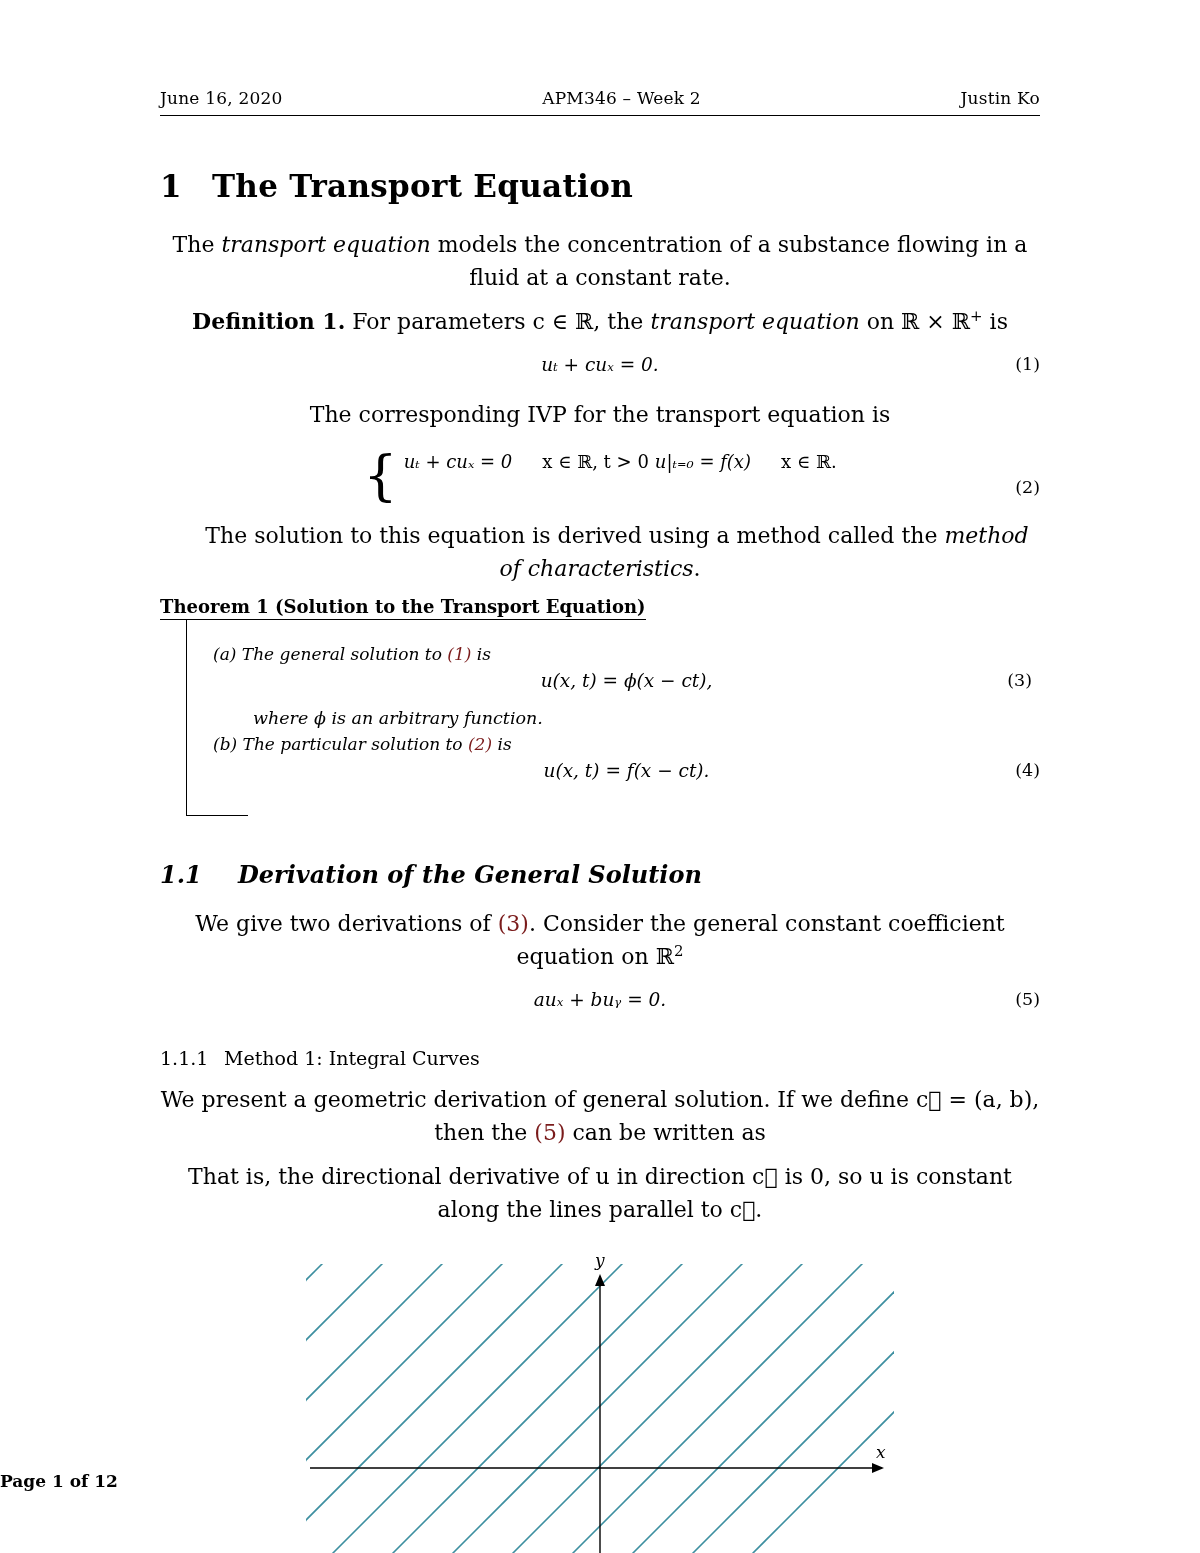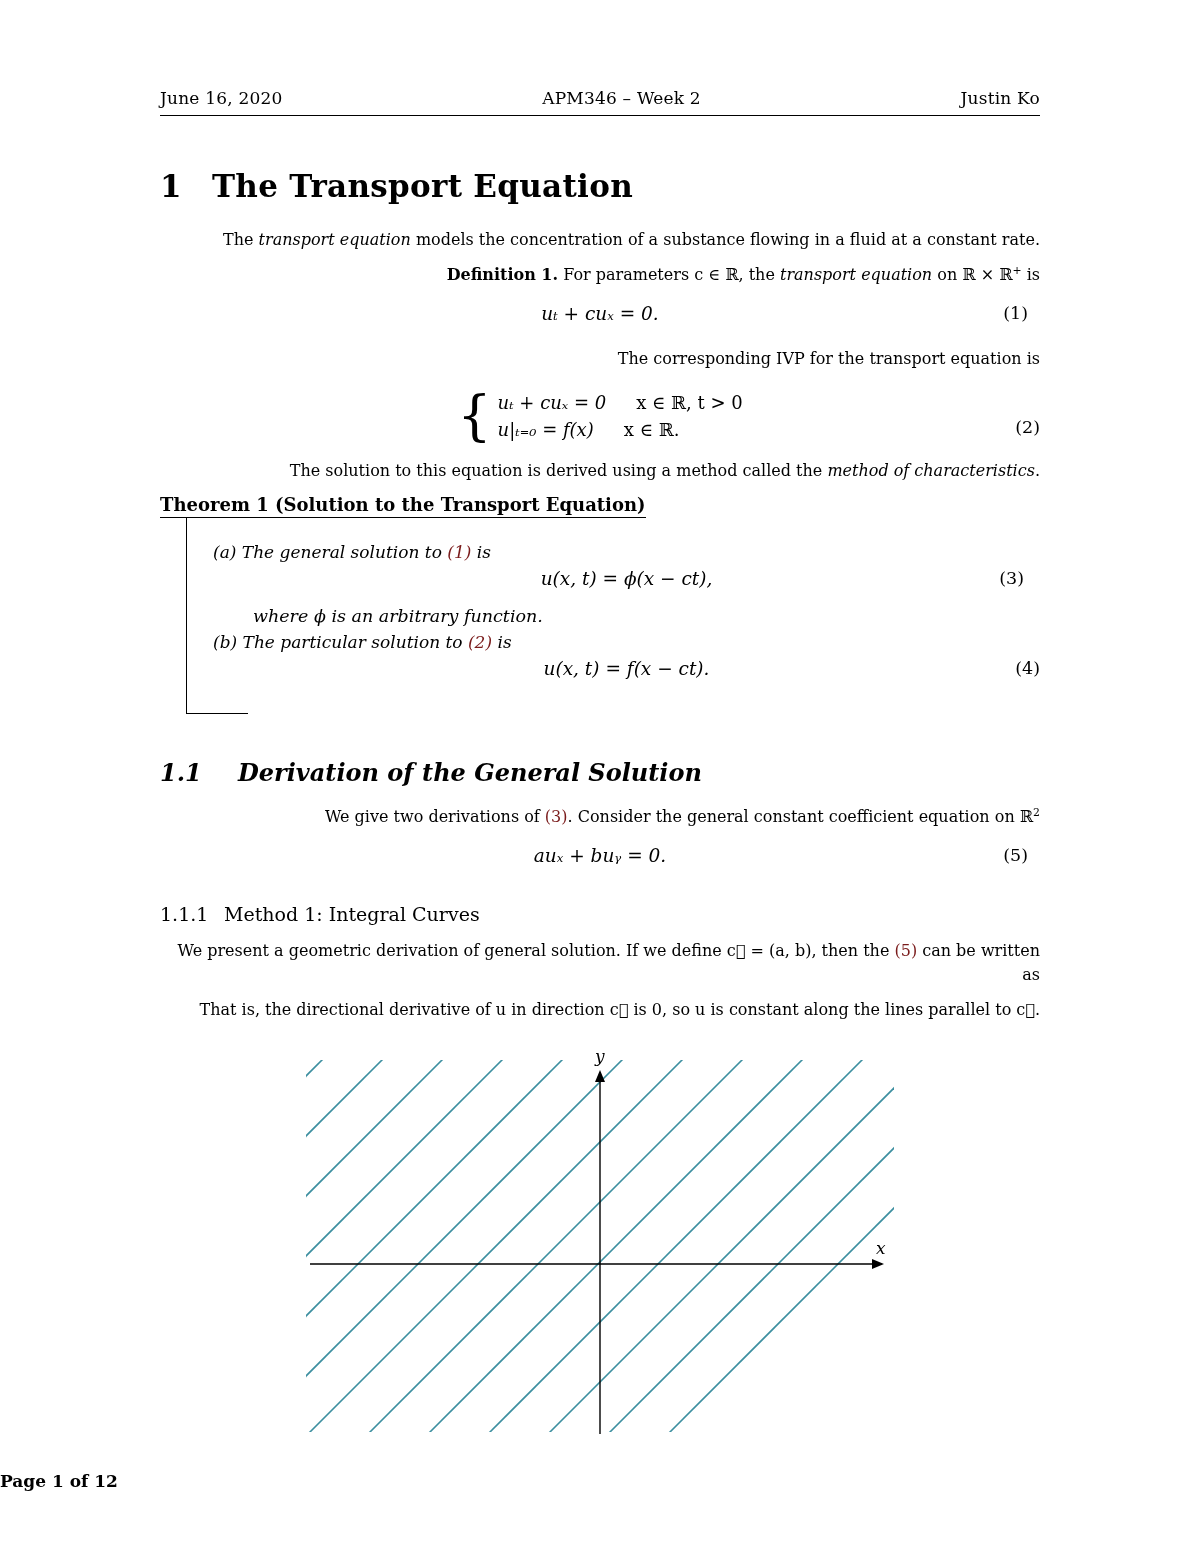--- a/index.html
+++ b/index.html
@@ -48,34 +48,34 @@
   }
   h2.subsec .num { display: inline-block; min-width: 78px; }
   h3.subsubsec {
     font-size: 19px;
     font-weight: normal;
     margin: 30px 0 14px 0;
   }
   h3.subsubsec .num { display: inline-block; min-width: 64px; }
 
   p.body {
-    font-size: 16px;
+    font-size: 22px;
     line-height: 1.5;
     margin: 11px 0;
-    text-align: right;
+    text-align: center;
   }
   p.indent { text-indent: 34px; }
   .it { font-style: italic; }
   .bf { font-weight: bold; }
   .ref { color: #7a1b1b; }
   sup { font-size: 0.68em; }
 
   .eqrow {
     position: relative;
-    margin: 16px 12px;
+    margin: 16px 0;
     min-height: 28px;
   }
   .eqbody {
     text-align: center;
     font-size: 18.5px;
     font-style: italic;
   }
   .eqnum {
     position: absolute;
     right: 0;
@@ -94,21 +94,21 @@
     font-style: italic;
   }
   .brace {
     font-size: 54px;
     line-height: 0.92;
     font-style: normal;
     font-family: "DejaVu Serif", serif;
     display: flex;
     align-items: center;
   }
-  .cases-lines { display: flex; flex-direction: column; justify-content: center; gap: 6px; }
+  .cases-lines { display: flex; flex-direction: row; justify-content: center; gap: 6px; }
   .cases-line { display: flex; gap: 30px; white-space: pre; }
 
   
   .theorem-wrap {
     position: relative;
     margin-top: 6px;
   }
   .theorem-title {
     font-weight: bold;
     font-size: 18px;
@@ -212,21 +212,21 @@
   <p class="body indent">
     <span>The solution to this equation is derived using a method called the </span><span class="it">method of characteristics</span><span>.</span>
   </p>
 
   <div class="theorem-wrap">
     <div class="theorem-title">Theorem 1 (Solution to the Transport Equation)</div>
     <div class="theorem-body">
       <div class="thm-item">
         <span>(a)  The general solution to </span><span class="ref">(1)</span><span> is</span>
       </div>
-      <div class="eqrow" style="margin:6px 16px;">
+      <div class="eqrow" style="margin:6px 8px;">
         <div class="eqbody">u(x, t) = ϕ(x − ct),</div>
         <div class="eqnum">(3)</div>
       </div>
       <div class="thm-sub">where ϕ is an arbitrary function.</div>
       <div class="thm-item">
         <span>(b)  The particular solution to </span><span class="ref">(2)</span><span> is</span>
       </div>
       <div class="eqrow" style="margin:6px 0;">
         <div class="eqbody">u(x, t) = f(x − ct).</div>
         <div class="eqnum">(4)</div>

